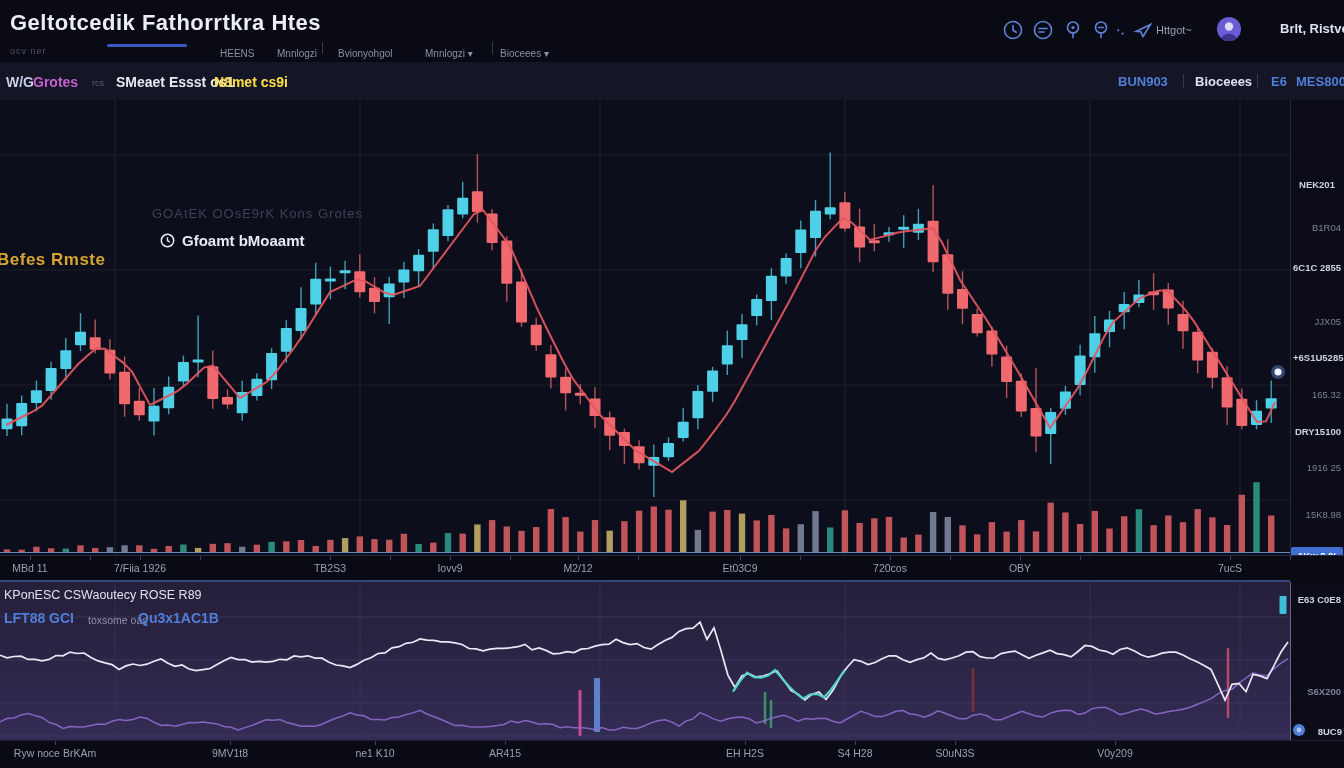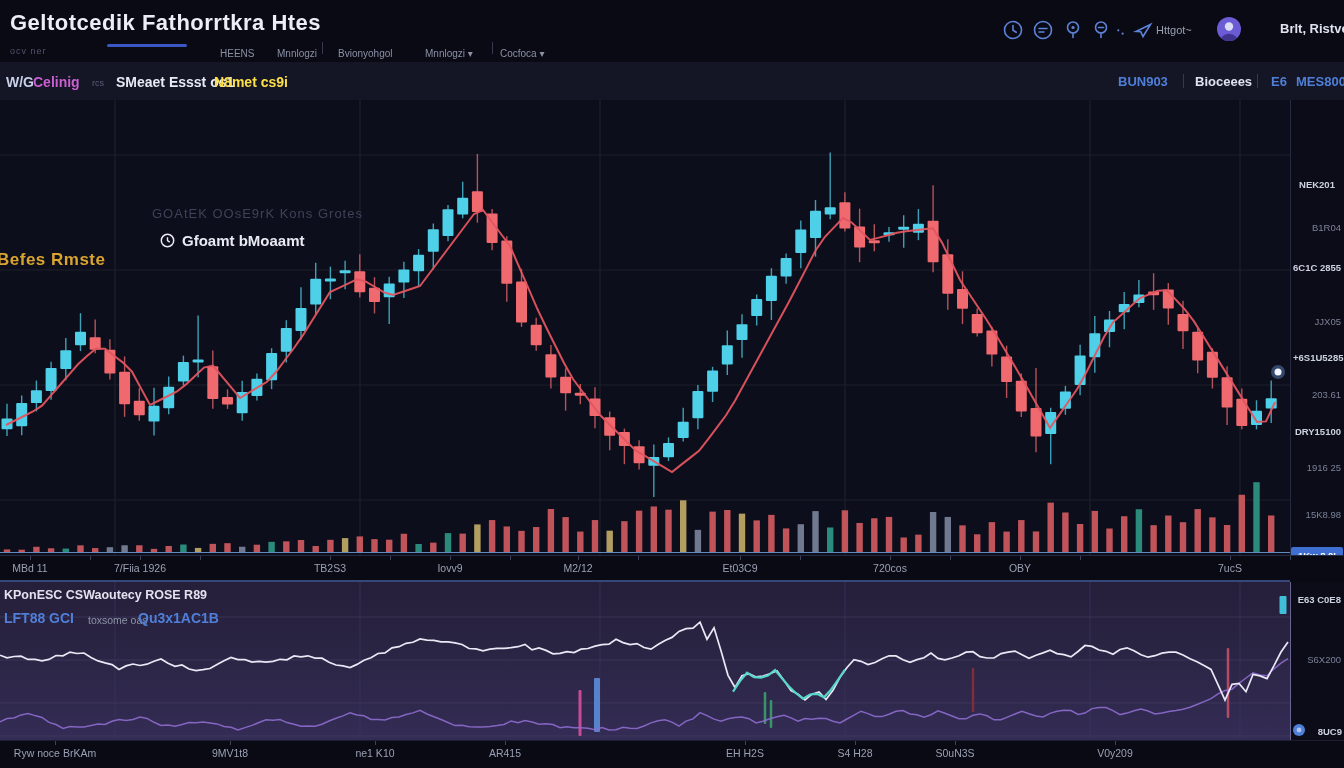--- a/index.html
+++ b/index.html
@@ -38,41 +38,41 @@
   
   .xaxis{left:0;top:555px;width:1344px;height:27px;background:#090a13;border-top:1px solid #262a40;}
   .xaxis2{left:0;top:740px;width:1344px;height:28px;background:#090a13;border-top:1px solid #1c1f30;}
   .x-label{font-size:10.5px;color:#9aa0b4;white-space:nowrap;transform:translateX(-50%);}
   .tick{width:1px;height:4px;background:#3c4258;}
   
   .panel-bg{left:0;top:582px;width:1290px;height:158px;
             background:linear-gradient(180deg,#251f3a 0%,#2c2647 55%,#342c55 100%);}
   .panel-topline{left:0;top:580px;width:1290px;height:2px;background:#5b7ad0;opacity:.55;}
   .panel-rightline{left:1290px;top:582px;width:1px;height:158px;background:#6a6492;}
-  .p-title{left:4px;top:588px;font-size:12.5px;font-weight:bold;color:#e3e1ee;white-space:nowrap;}
+  .p-title{left:4px;top:588px;font-size:12.5px;font-weight:normal;color:#e3e1ee;white-space:nowrap;}
   .p-sub1{left:4px;top:610px;font-size:14px;font-weight:bold;color:#4f7fd9;white-space:nowrap;}
   .p-sub2{left:88px;top:614px;font-size:10.5px;color:#8d93a8;white-space:nowrap;}
   .p-sub3{left:138px;top:610px;font-size:14px;font-weight:bold;color:#4f7fd9;white-space:nowrap;}
   svg{position:absolute;display:block;}
 </style>
 </head>
 <body>
 
 <div class="app">
 
   <div class="abs hdr"></div>
   <div class="abs app-title">Geltotcedik Fathorrtkra Htes</div>
   <div class="abs app-sub">ocv ner</div>
   <div class="abs title-underline"></div>
   <div id="menu">
       <div class="abs menu-item" style="left: 220px;">HEENS</div>
       <div class="abs menu-item" style="left: 277px;">Mnnlogzi</div>
       <div class="abs menu-item" style="left: 338px;">Bvionyohgol</div>
       <div class="abs menu-item" style="left: 425px;">Mnnlogzi ▾</div>
-      <div class="abs menu-item" style="left: 500px;">Cocfoca ▾</div>
+      <div class="abs menu-item" style="left: 500px;">Bioceees ▾</div>
       <div class="abs menu-sep" style="left: 322px;"></div>
       <div class="abs menu-sep" style="left: 492px;"></div>
     </div>
   <div id="header-icons">
       <svg width="22" height="22" viewBox="0 0 22 22" style="left: 1002px; top: 19px;">
         <circle cx="11" cy="11" r="8.5" fill="none" stroke="#5d83d8" stroke-width="1.6" stroke-linecap="round"></circle>
         <path d="M11 6.5v4.8l3.2 2" fill="none" stroke="#5d83d8" stroke-width="1.6" stroke-linecap="round"></path>
       </svg>
       <svg width="22" height="22" viewBox="0 0 22 22" style="left: 1032px; top: 19px;">
         <circle cx="11" cy="11" r="8.5" fill="none" stroke="#5d83d8" stroke-width="1.6" stroke-linecap="round"></circle>
@@ -101,21 +101,21 @@
       <svg width="26" height="26" viewBox="0 0 26 26" style="left: 1216px; top: 16px;">
         <circle cx="13" cy="13" r="12" fill="#6b5bd4"></circle>
         <circle cx="13" cy="10.5" r="4.2" fill="#d9dcf5"></circle>
         <path d="M5.5 21 Q13 14.5 20.5 21 L19 24 Q13 26 7 24 Z" fill="#3f3590"></path>
       </svg>
     </div>
   <div class="abs user-name">Brlt, Ristvexen</div>
 
   <div class="abs tbar"></div>
   <div class="abs tb tb-sym">W/G</div>
-  <div class="abs tb tb-sym2">Celinig</div>
+  <div class="abs tb tb-sym2">Grotes</div>
   <div class="abs tb tb-tag">rcs</div>
   <div class="abs tb tb-inst">SMeaet Essst os1</div>
   <div class="abs tb tb-inst2">N8met cs9i</div>
   <div id="toolbar-right">
       <div class="abs tb-right-item" style="left: 1118px; color: rgb(79, 127, 217);">BUN903</div>
       <div class="abs tb-right-item" style="left: 1195px; color: rgb(223, 227, 240);">Bioceees</div>
       <div class="abs tb-right-item" style="left: 1271px; color: rgb(79, 127, 217);">E6</div>
       <div class="abs tb-right-item" style="left: 1296px; color: rgb(79, 127, 217);">MES800</div>
       <div class="abs tb-right-sep" style="left: 1183px;"></div>
       <div class="abs tb-right-sep" style="left: 1257px;"></div>
@@ -405,21 +405,21 @@
           <circle cx="7.5" cy="7.5" r="6.2" fill="none" stroke="#e8eaf4" stroke-width="1.5"></circle>
           <path d="M7.5 4.2v3.5l2.3 1.5" fill="none" stroke="#e8eaf4" stroke-width="1.4"></path>
         </svg></span><span>Gfoamt bMoaamt</span></div>
   <div class="abs side-label">Befes Rmste</div>
   <div id="right-axis">
       <div class="abs y-label y-bright" style="left: 1293px; top: 179px; text-align: center;">NEK201</div>
       <div class="abs y-label y-dim" style="left: 1293px; top: 222px;">B1R04</div>
       <div class="abs y-label y-bright" style="left: 1293px; top: 262px;">6C1C 2855</div>
       <div class="abs y-label y-dim" style="left: 1293px; top: 316px;">JJX05</div>
       <div class="abs y-label y-bright" style="left: 1293px; top: 352px;">+6S1U5285</div>
-      <div class="abs y-label y-dim" style="left: 1293px; top: 389px;">203.61</div>
+      <div class="abs y-label y-dim" style="left: 1293px; top: 389px;">165.32</div>
       <div class="abs y-label y-bright" style="left: 1293px; top: 426px;">DRY15100</div>
       <div class="abs y-label y-dim" style="left: 1293px; top: 462px;">1916 25</div>
       <div class="abs y-label y-dim" style="left: 1293px; top: 509px;">15K8.98</div>
     </div>
   <div class="abs price-tag">1Kw 8.0I</div>
 
   <div class="abs xaxis"></div>
   <div id="main-xaxis">
       <div class="abs x-label" style="left: 30px; top: 562px;">MBd 11</div>
       <div class="abs tick" style="left: 30px; top: 556px;"></div>
@@ -474,21 +474,21 @@
       <path d="M0 139.8 L7 136.6 L14 136.0 L21 132.9 L28 131.6 L35 133.6 L42 135.4 L49 140.4 L56 142.5 L63 146.4 L70 144.6 L77 145.1 L84 144.9 L91 143.6 L98 142.1 L105 142.5 L112 139.2 L119 137.6 L126 138.5 L133 137.4 L140 135.1 L147 136.4 L154 140.3 L161 143.4 L168 143.1 L175 144.2 L182 142.5 L189 140.5 L196 140.7 L203 140.0 L210 141.0 L217 141.9 L224 144.4 L231 145.3 L238 148.0 L245 145.6 L252 143.4 L259 140.5 L266 137.7 L273 138.2 L280 137.6 L287 140.6 L294 142.2 L301 144.3 L308 144.1 L315 144.2 L322 142.3 L329 139.0 L336 136.2 L343 133.9 L350 130.9 L357 133.0 L364 133.8 L371 137.4 L378 137.6 L385 137.9 L392 135.5 L399 134.9 L406 132.5 L413 130.9 L420 128.4 L427 132.0 L434 134.7 L441 137.5 L448 140.5 L455 143.6 L462 143.2 L469 144.8 L476 145.0 L483 144.9 L490 144.5 L497 143.6 L504 142.5 L511 139.0 L518 140.8 L525 138.5 L532 140.0 L539 142.3 L546 141.7 L553 142.6 L560 145.7 L567 144.7 L574 145.7 L581 145.7 L588 146.3 L595 147.7 L602 145.5 L609 147.9 L616 147.7 L623 145.2 L630 146.3 L637 146.5 L644 144.0 L651 140.9 L658 138.7 L665 137.7 L672 140.1 L679 144.2 L686 139.1 L693 136.9 L700 130.6 L707 133.6 L714 137.1 L721 139.2 L728 136.8 L735 135.6 L742 135.0 L749 136.7 L756 141.0 L763 139.3 L770 136.8 L777 134.8 L784 133.2 L791 135.9 L798 139.2 L805 136.5 L812 137.2 L819 136.3 L826 136.6 L833 139.2 L840 141.0 L847 137.0 L854 133.1 L861 129.2 L868 131.6 L875 134.5 L882 134.6 L889 132.3 L896 129.2 L903 128.5 L910 132.0 L917 132.8 L924 135.3 L931 132.7 L938 128.8 L945 131.3 L952 134.0 L959 136.7 L966 136.8 L973 133.3 L980 131.9 L987 133.8 L994 137.8 L1001 137.8 L1008 134.9 L1015 132.0 L1022 129.3 L1029 131.8 L1036 133.9 L1043 134.9 L1050 131.4 L1057 129.3 L1064 128.2 L1071 128.6 L1078 132.5 L1085 131.1 L1092 126.6 L1099 125.5 L1106 125.6 L1113 128.6 L1120 132.6 L1127 131.1 L1134 128.7 L1141 127.0 L1148 129.0 L1155 132.0 L1162 131.0 L1169 129.4 L1176 128.6 L1183 127.2 L1190 125.3 L1197 122.5 L1204 119.6 L1211 116.7 L1218 111.8 L1225 108.5 L1232 107.2 L1239 101.4 L1246 96.0 L1253 90.9 L1260 92.9 L1267 93.7 L1274 86.8 L1281 81.2 L1288 76.6 " fill="none" stroke="#8d6cce" stroke-width="1.5" opacity="0.9"></path>
       <path d="M0 73.2 L7 75.8 L14 74.5 L21 74.2 L28 77.4 L35 77.3 L42 78.8 L49 77.4 L56 73.5 L63 73.8 L70 70.1 L77 71.5 L84 71.0 L91 75.5 L98 78.9 L105 80.9 L112 82.6 L119 87.5 L126 83.9 L133 82.0 L140 83.5 L147 82.2 L154 79.3 L161 77.0 L168 81.3 L175 84.4 L182 82.9 L189 87.0 L196 88.7 L203 87.7 L210 86.5 L217 82.6 L224 78.8 L231 75.5 L238 77.6 L245 77.7 L252 80.1 L259 79.3 L266 80.1 L273 79.3 L280 77.3 L287 77.8 L294 73.9 L301 74.8 L308 73.8 L315 76.1 L322 76.2 L329 80.2 L336 83.0 L343 83.9 L350 85.5 L357 82.4 L364 78.3 L371 75.8 L378 71.5 L385 70.9 L392 65.9 L399 64.7 L406 61.3 L413 60.3 L420 56.9 L427 58.2 L434 58.4 L441 59.8 L448 59.9 L455 60.9 L462 62.5 L469 66.5 L476 66.9 L483 68.8 L490 67.2 L497 66.3 L504 66.4 L511 65.7 L518 64.7 L525 62.4 L532 67.9 L539 66.0 L546 68.4 L553 71.8 L560 71.4 L567 69.6 L574 70.6 L581 67.2 L588 66.5 L595 64.1 L602 62.7 L609 62.2 L616 57.2 L623 60.6 L630 62.6 L637 61.6 L644 65.5 L651 67.2 L658 62.5 L665 58.4 L672 55.4 L679 49.4 L686 46.6 L693 46.1 L700 40.2 L707 57.3 L714 45.8 L721 68.8 L728 93.3 L735 105.5 L742 93.8 L749 91.6 L756 94.9 L763 94.1 L770 91.8 L777 88.8 L784 98.6 L791 108.5 L798 112.1 L805 118.0 L812 112.2 L819 110.0 L826 117.5 L833 108.3 L840 95.3 L847 85.5 L854 77.7 L861 79.3 L868 82.6 L875 80.5 L882 76.8 L889 73.8 L896 73.9 L903 77.7 L910 80.3 L917 77.6 L924 75.8 L931 71.0 L938 76.4 L945 77.8 L952 76.0 L959 73.8 L966 70.2 L973 69.7 L980 74.7 L987 76.0 L994 75.9 L1001 71.6 L1008 70.2 L1015 69.1 L1022 72.7 L1029 76.3 L1036 73.2 L1043 70.9 L1050 68.2 L1057 71.6 L1064 72.7 L1071 74.9 L1078 69.5 L1085 63.5 L1092 64.4 L1099 68.0 L1106 69.3 L1113 72.2 L1120 67.5 L1127 65.8 L1134 68.8 L1141 72.7 L1148 75.2 L1155 73.7 L1162 71.2 L1169 70.1 L1176 70.1 L1183 72.9 L1190 76.7 L1197 79.7 L1204 83.4 L1211 87.4 L1218 102.6 L1225 118.2 L1232 102.4 L1239 101.5 L1246 109.7 L1253 92.5 L1260 93.9 L1267 96.6 L1274 83.7 L1281 70.0 L1288 60.0 " fill="none" stroke="#eae8f5" stroke-width="1.7"></path>
       <path d="M733 109.7 L740 99.1 L747 90.7 L754 95.1 L761 95.6 L768 93.6 L775 88.0 L782 96.4 L789 104.5 L796 111.2 L803 116.6 L810 112.5 L817 111.8 L824 115.3 L831 107.7 L838 97.8 L845 87.7 " fill="none" stroke="#56d6c9" stroke-width="2.2"></path>
     </svg>
   <div class="abs p-title">KPonESC CSWaoutecy ROSE R89</div>
   <div class="abs p-sub1">LFT88 GCI</div>
   <div class="abs p-sub2">toxsome oas</div>
   <div class="abs p-sub3">Qu3x1AC1B</div>
   <div id="panel-axis">
       <div class="abs y-label y-bright" style="left: 1293px; top: 594px;">E63 C0E8</div>
-      <div class="abs y-label y-dim" style="left: 1293px; top: 654px;">S6X200</div>
+      <div class="abs y-label y-dim" style="left: 1293px; top: 686px; font-weight: bold;">S6X200</div>
       <svg width="14" height="14" viewBox="0 0 14 14" style="left: 1292px; top: 723px;">
         <circle cx="7" cy="7" r="6" fill="#4f7fd9"></circle>
         <circle cx="7" cy="7" r="2.4" fill="#aec4ef"></circle>
       </svg>
       <div class="abs y-label y-bright" style="left: 1306px; top: 726px; width: 36px;">8UC9</div>
     </div>
 
   <div class="abs xaxis2"></div>
   <div id="panel-xaxis">
       <div class="abs x-label" style="left: 55px; top: 747px; text-align: right;">Ryw noce BrKAm</div>

